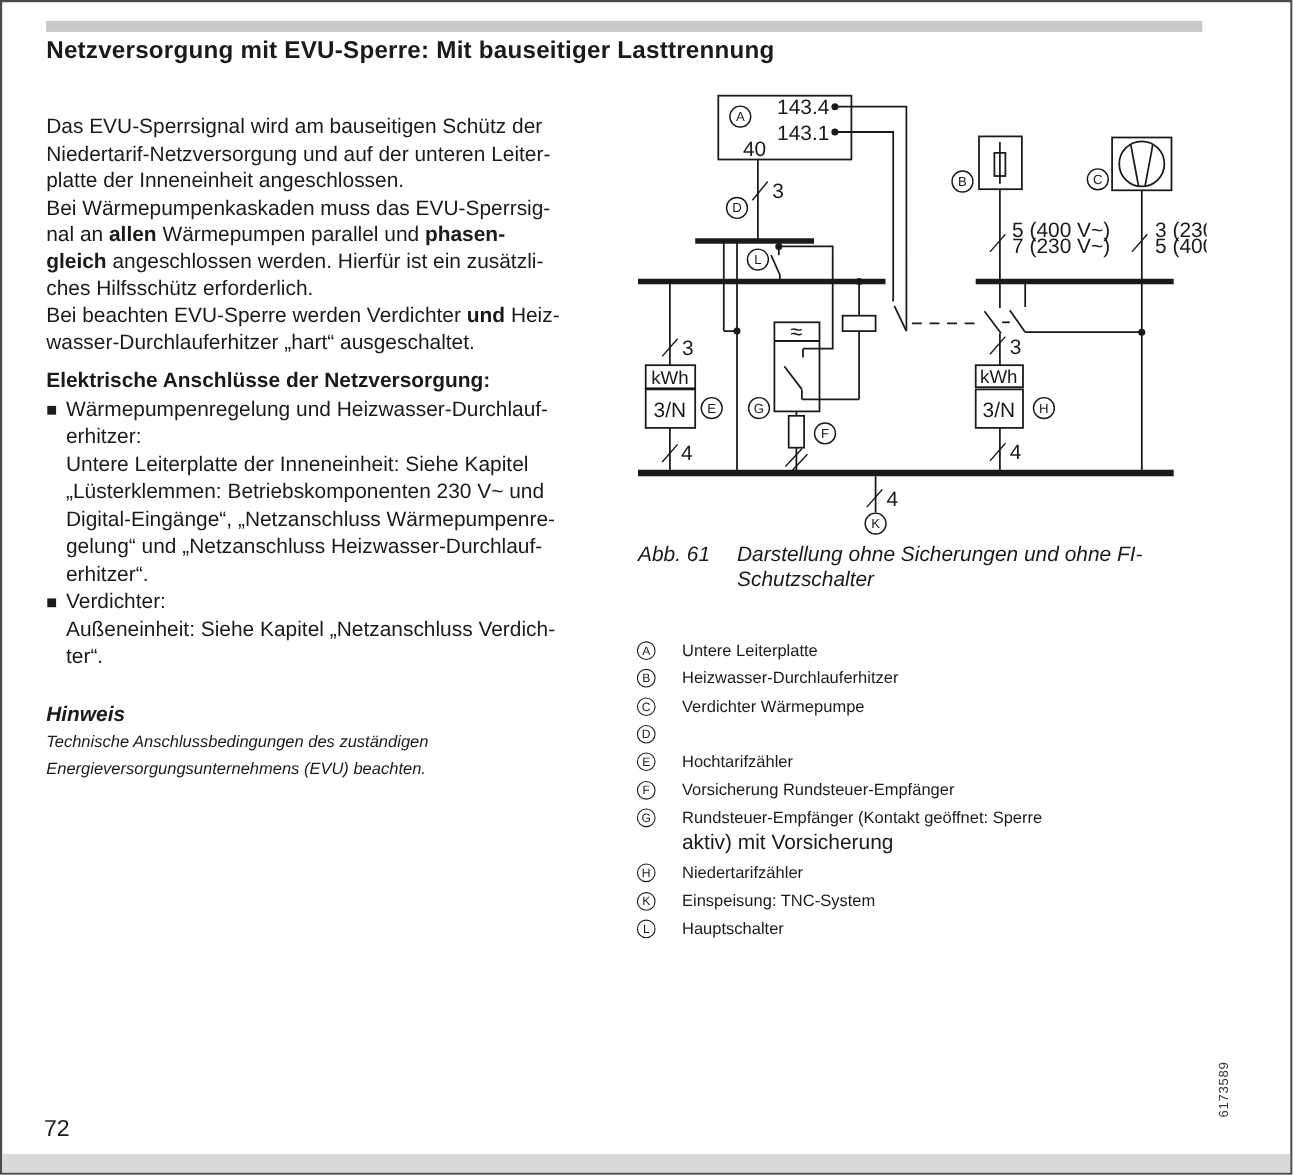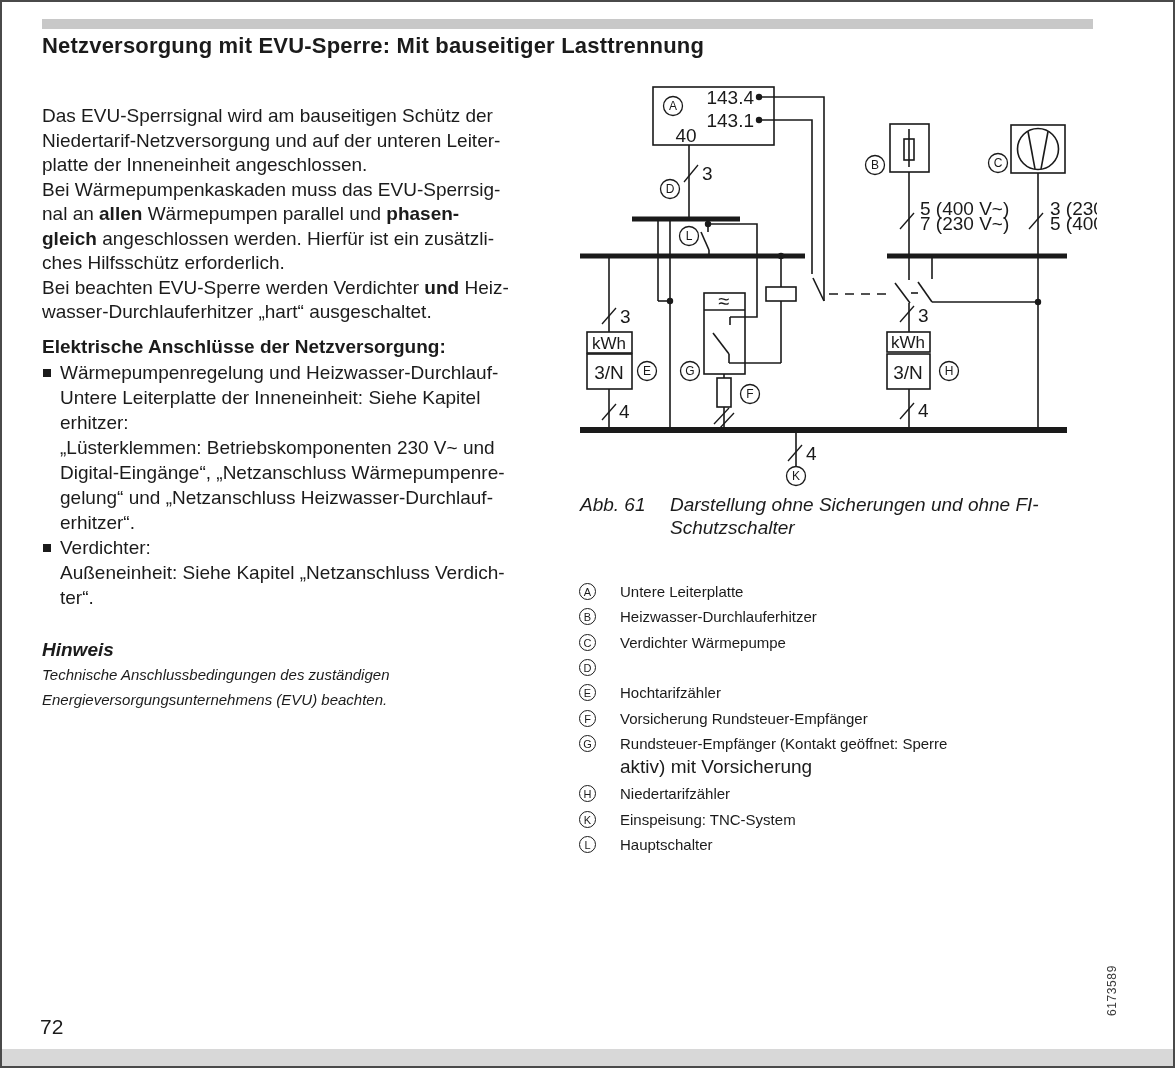--- a/index.html
+++ b/index.html
@@ -62,22 +62,22 @@
     <div class="tl"><span style="font-weight: bold;">gleich</span><span> angeschlossen werden. Hierfür ist ein zusätzli-</span></div>
     <div class="tl"><span>ches Hilfsschütz erforderlich.</span></div>
     <div class="tl"><span>Bei beachten EVU-Sperre werden Verdichter </span><span style="font-weight: bold;">und</span><span> Heiz-</span></div>
     <div class="tl"><span>wasser-Durchlauferhitzer „hart“ ausgeschaltet.</span></div>
   </div>
 
   <div class="sec-head">Elektrische Anschlüsse der Netzversorgung:</div>
 
   <div class="col" style="top:358px;">
     <div class="bl first">Wärmepumpenregelung und Heizwasser-Durchlauf-</div>
+    <div class="bl cont">erhitzer:</div>
     <div class="bl cont">Untere Leiterplatte der Inneneinheit: Siehe Kapitel</div>
-    <div class="bl cont">erhitzer:</div>
     <div class="bl cont">„Lüsterklemmen: Betriebskomponenten 230 V~ und</div>
     <div class="bl cont">Digital-Eingänge“, „Netzanschluss Wärmepumpenre-</div>
     <div class="bl cont">gelung“ und „Netzanschluss Heizwasser-Durchlauf-</div>
     <div class="bl cont">erhitzer“.</div>
     <div class="bl first">Verdichter:</div>
     <div class="bl cont">Außeneinheit: Siehe Kapitel „Netzanschluss Verdich-</div>
     <div class="bl cont">ter“.</div>
   </div>
 
   <div class="col" style="top:635px;">

